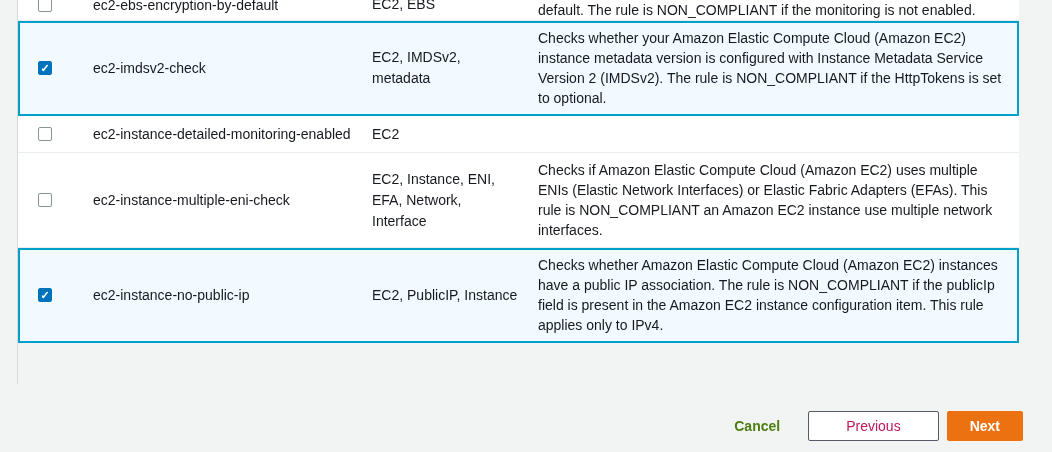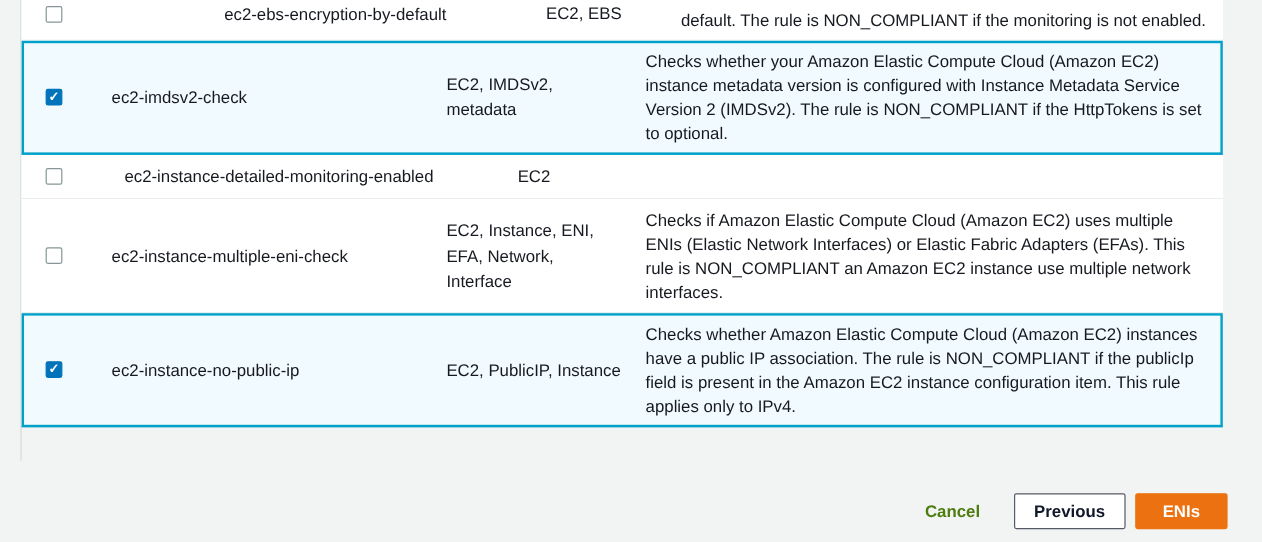--- a/index.html
+++ b/index.html
@@ -55,46 +55,46 @@
     width:166px; flex:0 0 166px;
     padding-right:20px;
     line-height:21px;
   }
   .cell-desc {
     flex:1 1 auto;
     padding:7px 14px 7px 0;
     line-height:20px;
   }
   
-  .row.clipped { height:34px; overflow:hidden;text-align:right; }
+  .row.clipped { height:21px; overflow:hidden; }
   .row.clipped .cell-check .checkbox { margin-top:-10px; }
   .row.clipped .cell-name { margin-top:-10px; }
   .row.clipped .cell-labels { margin-top:-12px; line-height:20px; }
   .row.clipped .cell-desc { padding:0 14px 0 0; }
-  .row-h36 { min-height:37px;text-align:center; }
+  .row-h36 { min-height:37px; }
   .row-h55 { min-height:55px; }
   .row-h93 { min-height:93px; }
   .row-h89 { min-height:89px; }
   
   .footer {
     position:absolute; top:411px; right:29px;
     display:flex; align-items:center;
   }
   .btn-cancel {
     background:none; border:none;
     font-family:"Liberation Sans", sans-serif;
     font-size:14px; font-weight:bold; color:#4d7c0f;
     padding:5px 0; margin-right:28px; cursor:pointer;
   }
   .btn-previous {
     background:#ffffff;
     border:1px solid #545b64; border-radius:2px;
     font-family:"Liberation Sans", sans-serif;
-    font-size:14px; font-weight:bold; color:#0f172a;
-    padding:6px 16px; margin-right:8px; cursor:pointer;
+    font-size:14px; font-weight:normal; color:#be185d;
+    padding:6px 37px; margin-right:8px; cursor:pointer;
   }
   .btn-next {
     background:#ec7211;
     border:1px solid #ec7211; border-radius:2px;
     font-family:"Liberation Sans", sans-serif;
     font-size:14px; font-weight:bold; color:#ffffff;
     padding:6px 22px; cursor:pointer;
   }
 </style>
 </head>
@@ -155,14 +155,14 @@
     </div>
     <div class="cell-name">ec2-instance-no-public-ip</div>
     <div class="cell-labels">EC2, PublicIP, Instance</div>
     <div class="cell-desc">Checks whether Amazon Elastic Compute Cloud (Amazon EC2) instances have a public IP association. The rule is NON_COMPLIANT if the publicIp field is present in the Amazon EC2 instance configuration item. This rule applies only to IPv4.</div>
   </div>
 </div>
 
 <div class="footer">
   <button class="btn-cancel">Cancel</button>
   <button class="btn-previous">Previous</button>
-  <button class="btn-next">ENIs</button>
+  <button class="btn-next">Next</button>
 </div>
 
 </body></html>

